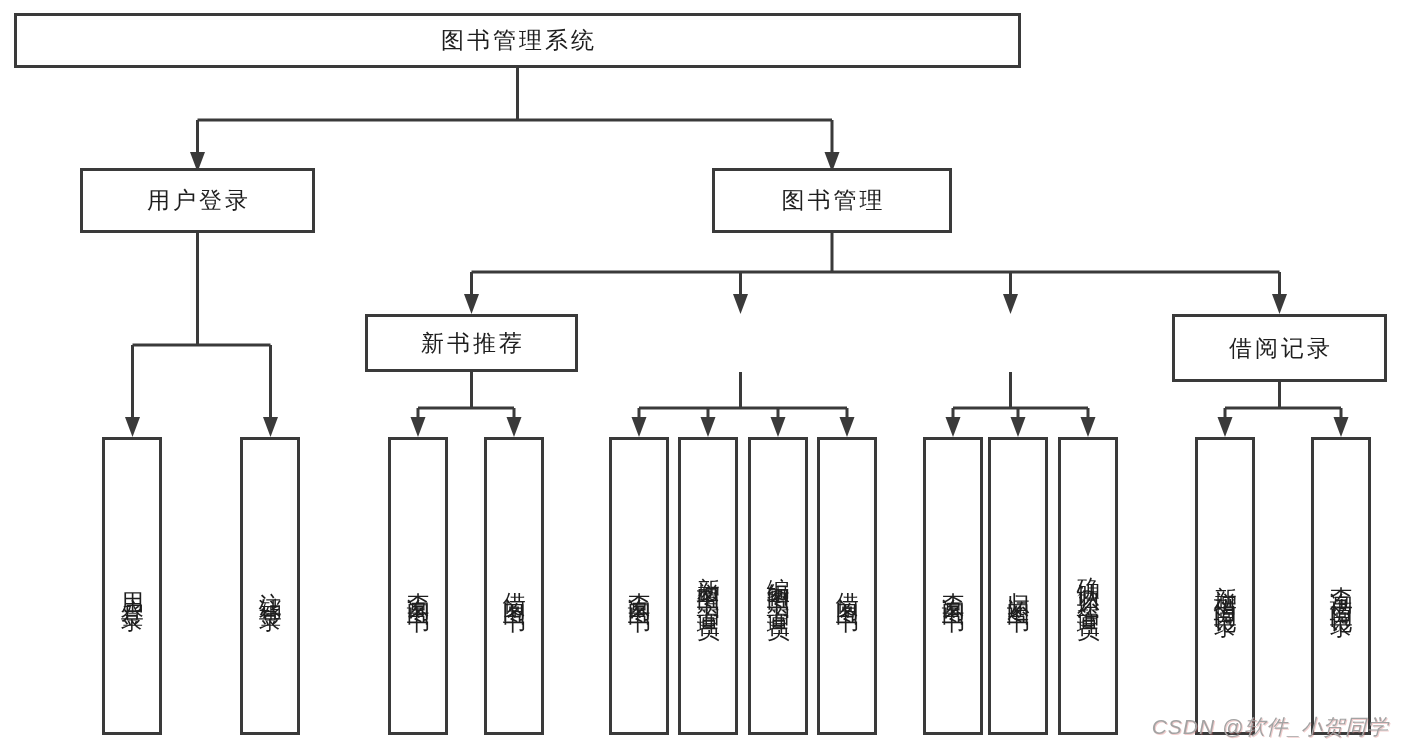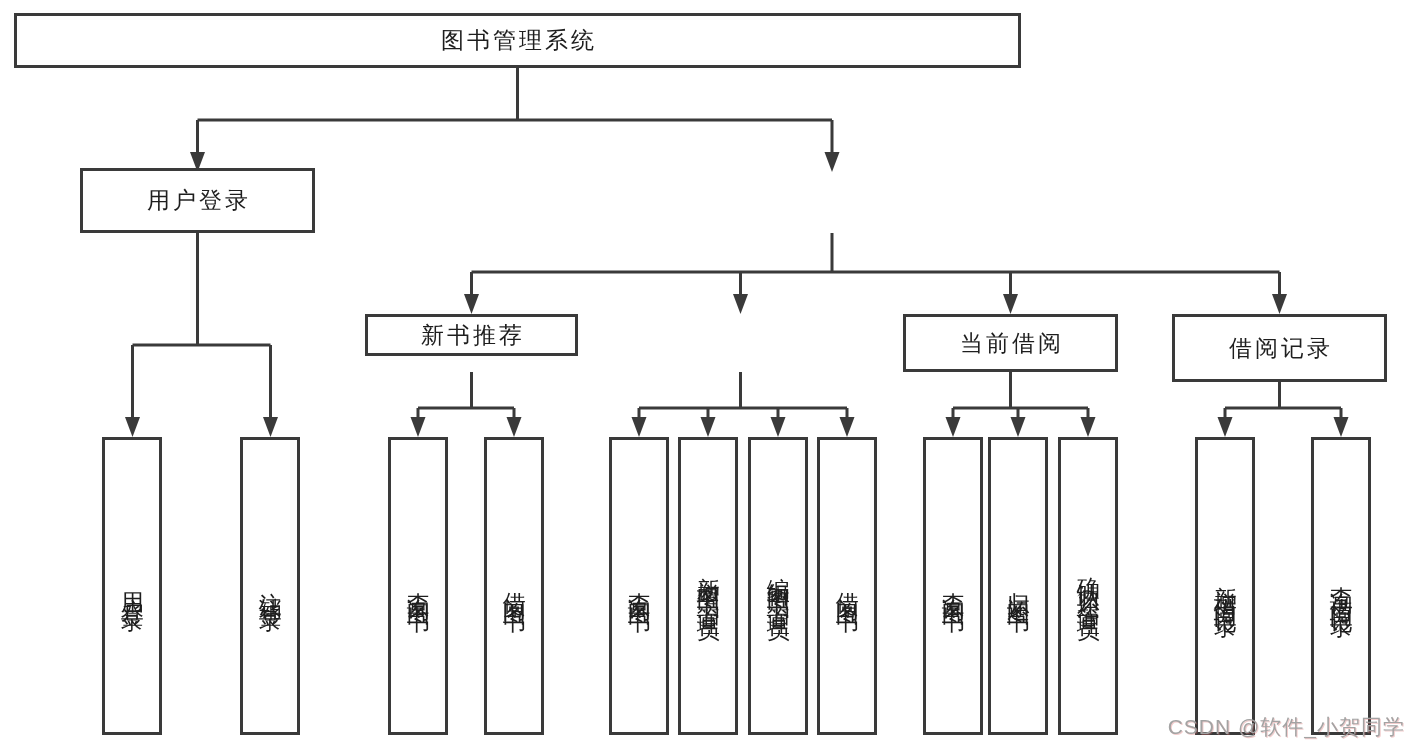--- a/index.html
+++ b/index.html
@@ -23,25 +23,26 @@
     border:3px solid var(--line,#3a3a3a);background:#ffffff;
     display:flex;align-items:center;justify-content:center;
     width:60px;top:437px;height:298px;
   }
   .leaf .vtext{
     writing-mode:vertical-rl;text-orientation:mixed;
     font-size:23px;letter-spacing:6px;line-height:1.1;
     color:var(--ink,#1e1e1e);
   }
   .watermark{
-    position:absolute;right:0;bottom:6px;z-index:5;
+    position:absolute;right:16px;bottom:6px;z-index:5;
     font-size:21px;letter-spacing:1px;
     color:var(--wm,#a3a3a3);
     text-shadow:1px 1px 0 rgba(219,112,112,0.35);
     white-space:nowrap;
+    font-style:italic;
   }
 </style>
 </head>
 <body>
 
 <div id="canvas" style="--line: #3a3a3a; --ink: #1e1e1e; --wm: #a3a3a3; --bg: #ffffff;">
 
   <svg id="connectors" width="1405" height="747" viewBox="0 0 1405 747">
     <g>
       <path d="M517.5 68 V120 M197.5 120 H832 M197.5 120 V156 M832 120 V156"></path>
@@ -81,23 +82,23 @@
     <g>
       <path d="M1279.5 372 V408 M1225 408 H1341 M1225 408 V421 M1341 408 V421"></path>
       <polygon points="1217.5,417 1232.5,417 1225,437"></polygon>
       <polygon points="1333.5,417 1348.5,417 1341,437"></polygon>
     </g>
   </svg>
 
   <div class="node" style="left:14px;top:13px;width:1007px;height:55px">图书管理系统</div>
 
   <div class="node" style="left:80px;top:168px;width:235px;height:65px">用户登录</div>
+  <div class="node" style="left:712px;top:168px;width:240px;height:65px">图书管理</div>
 
-  <div class="node" style="left:365px;top:314px;width:213px;height:42px">新书推荐</div>
-  <div class="node" style="left:903px;top:314px;width:215px;height:58px">当前借阅</div>
+  <div class="node" style="left:365px;top:314px;width:213px;height:58px">新书推荐</div>
   <div class="node" style="left:1172px;top:314px;width:215px;height:68px">借阅记录</div>
 
   <div class="leaf" style="left:102px">
     <span class="vtext">用户登录</span>
   </div>
   <div class="leaf" style="left:240px">
     <span class="vtext">注销登录</span>
   </div>
 
   <div class="leaf" style="left:388px">

